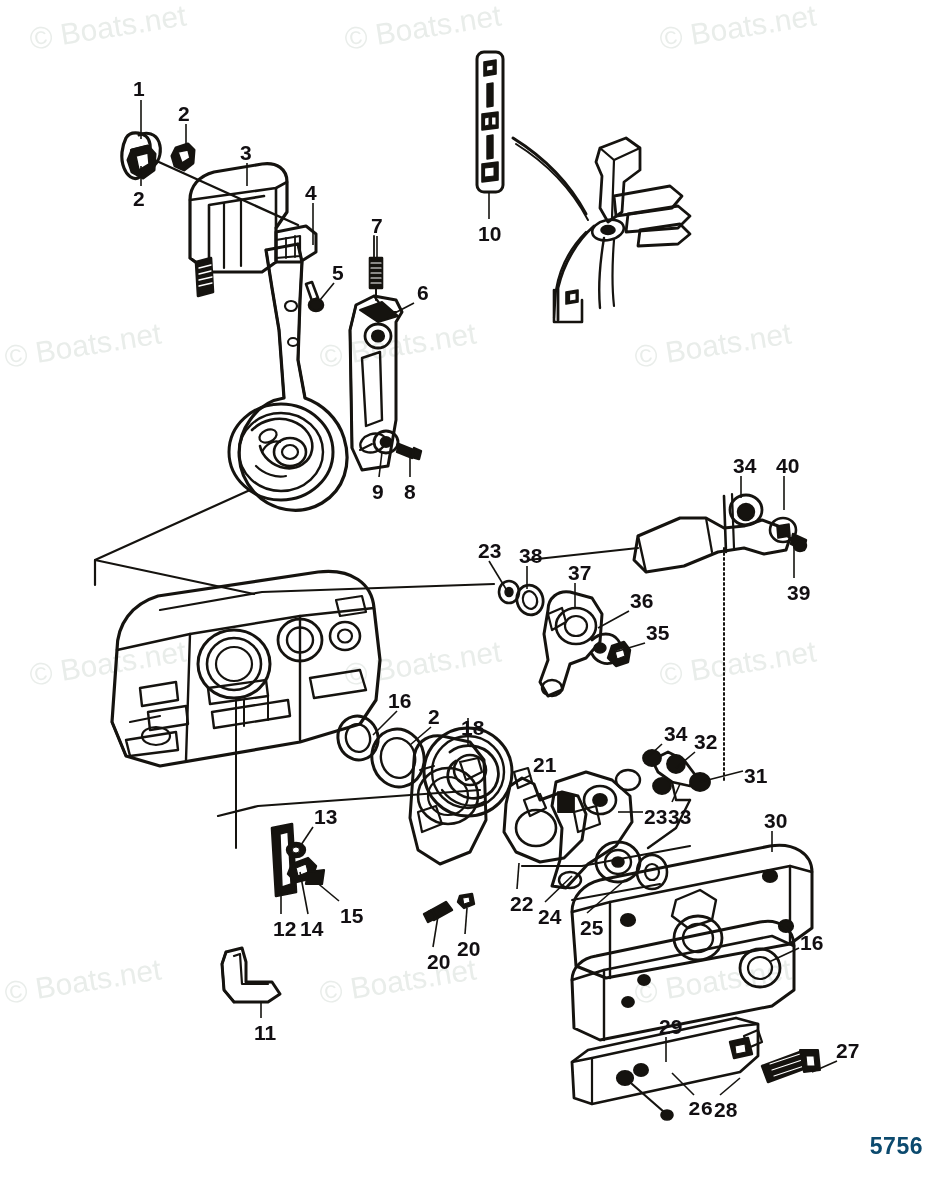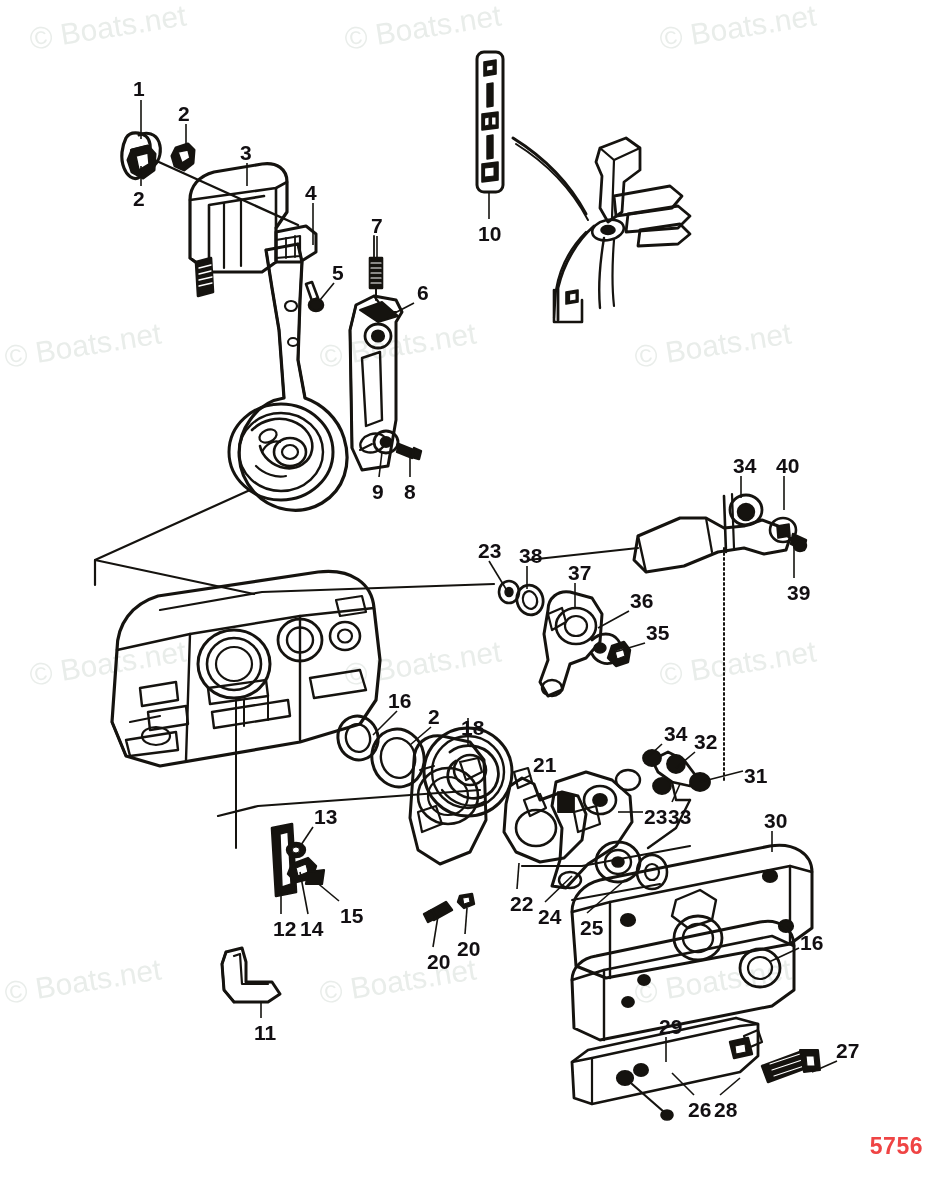--- a/index.html
+++ b/index.html
@@ -33,21 +33,21 @@
   .callout{
     position:absolute;z-index:20;
     font-family:"Liberation Sans", sans-serif;
     font-size:21px;font-weight:bold;color:#120f12;
     line-height:1;white-space:nowrap;
     text-align:center;
   }
   #diagram-number{
     position:absolute;z-index:20;right:20px;bottom:40px;
     font-family:"Liberation Sans", sans-serif;
-    font-size:23px;font-weight:bold;color:#ef4444;letter-spacing:0.5px;
+    font-size:23px;font-weight:bold;color:#0c4a6e;letter-spacing:0.5px;
   }
   .ln{stroke:#15130f;fill:none;}
 </style>
 </head>
 <body>
 
 <div id="sheet">
 
   <div id="watermarks">
       <div class="wm" style="left: 30px; top: 22px;"><span class="c">©</span> Boats.net</div>
@@ -519,21 +519,21 @@
       <div class="callout" style="left: 428px; top: 706px;">2</div>
       <div class="callout" style="left: 461px; top: 697px; margin-top: 20px;">18</div>
       <div class="callout" style="left: 427px; top: 951px;">20</div>
       <div class="callout" style="left: 457px; top: 938px;">20</div>
       <div class="callout" style="left: 533px; top: 754px;">21</div>
       <div class="callout" style="left: 510px; top: 893px;">22</div>
       <div class="callout" style="left: 478px; top: 540px;">23</div>
       <div class="callout" style="left: 644px; top: 806px;">23</div>
       <div class="callout" style="left: 538px; top: 906px;">24</div>
       <div class="callout" style="left: 580px; top: 917px;">25</div>
-      <div class="callout" style="left: 688px; top: 1099px;">26</div>
+      <div class="callout" style="left: 688px; top: 1099px; font-family: Liberation Mono, monospace;">26</div>
       <div class="callout" style="left: 836px; top: 1040px;">27</div>
       <div class="callout" style="left: 714px; top: 1099px;">28</div>
       <div class="callout" style="left: 659px; top: 1016px;">29</div>
       <div class="callout" style="left: 764px; top: 810px;">30</div>
       <div class="callout" style="left: 744px; top: 765px;">31</div>
       <div class="callout" style="left: 694px; top: 731px;">32</div>
       <div class="callout" style="left: 668px; top: 806px;">33</div>
       <div class="callout" style="left: 664px; top: 723px;">34</div>
       <div class="callout" style="left: 646px; top: 622px;">35</div>
       <div class="callout" style="left: 630px; top: 590px;">36</div>

